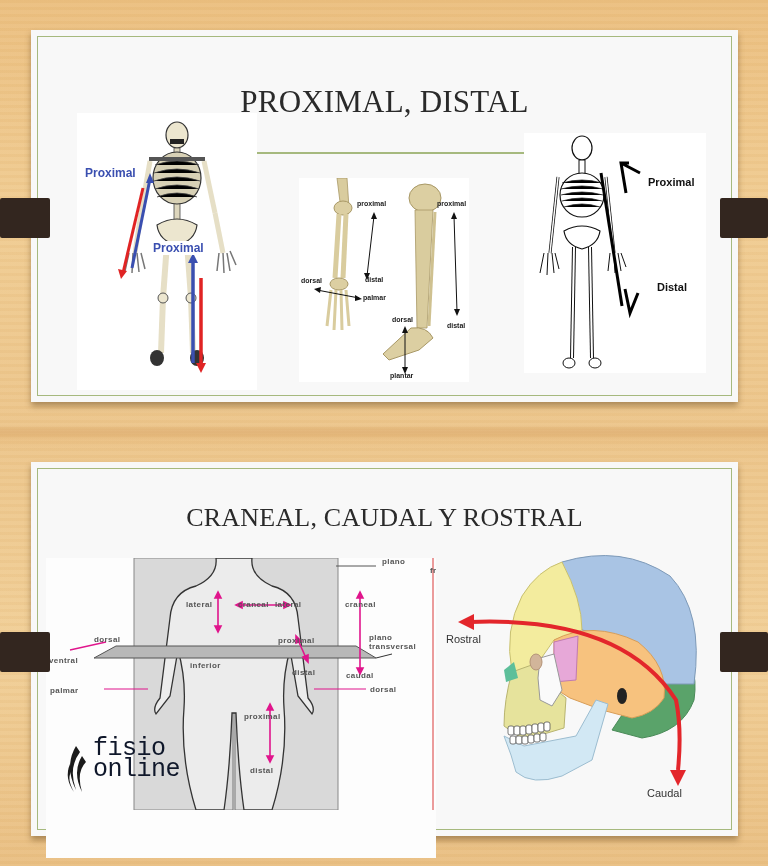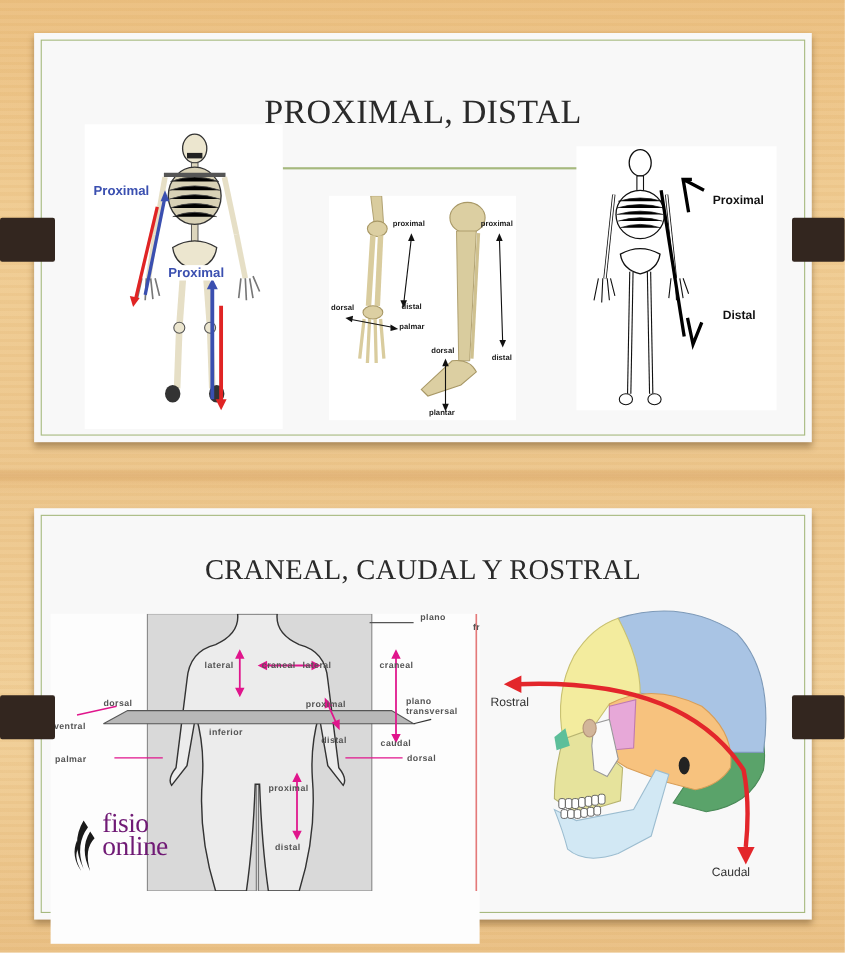--- a/index.html
+++ b/index.html
@@ -65,22 +65,22 @@
       font-family: "Liberation Sans", sans-serif;
       white-space: nowrap;
     }
     svg { position: absolute; left: 0; top: 0; }
 
     
     .diag-label { font-size: 8px; font-weight: bold; color: #555; letter-spacing: 0.4px; }
 
     .logo-fisio {
       position: absolute;
-      font-family: Liberation Serif, serif;
-      color: #701a75;
+      font-family: Liberation Mono, monospace;
+      color: #0f172a;
       font-size: 25px;
       line-height: 21px;
       letter-spacing: -0.5px;
     }
   </style>
 </head>
 <body>
 
 <div class="slide slide-1">
   <div class="slide-inner"></div>

